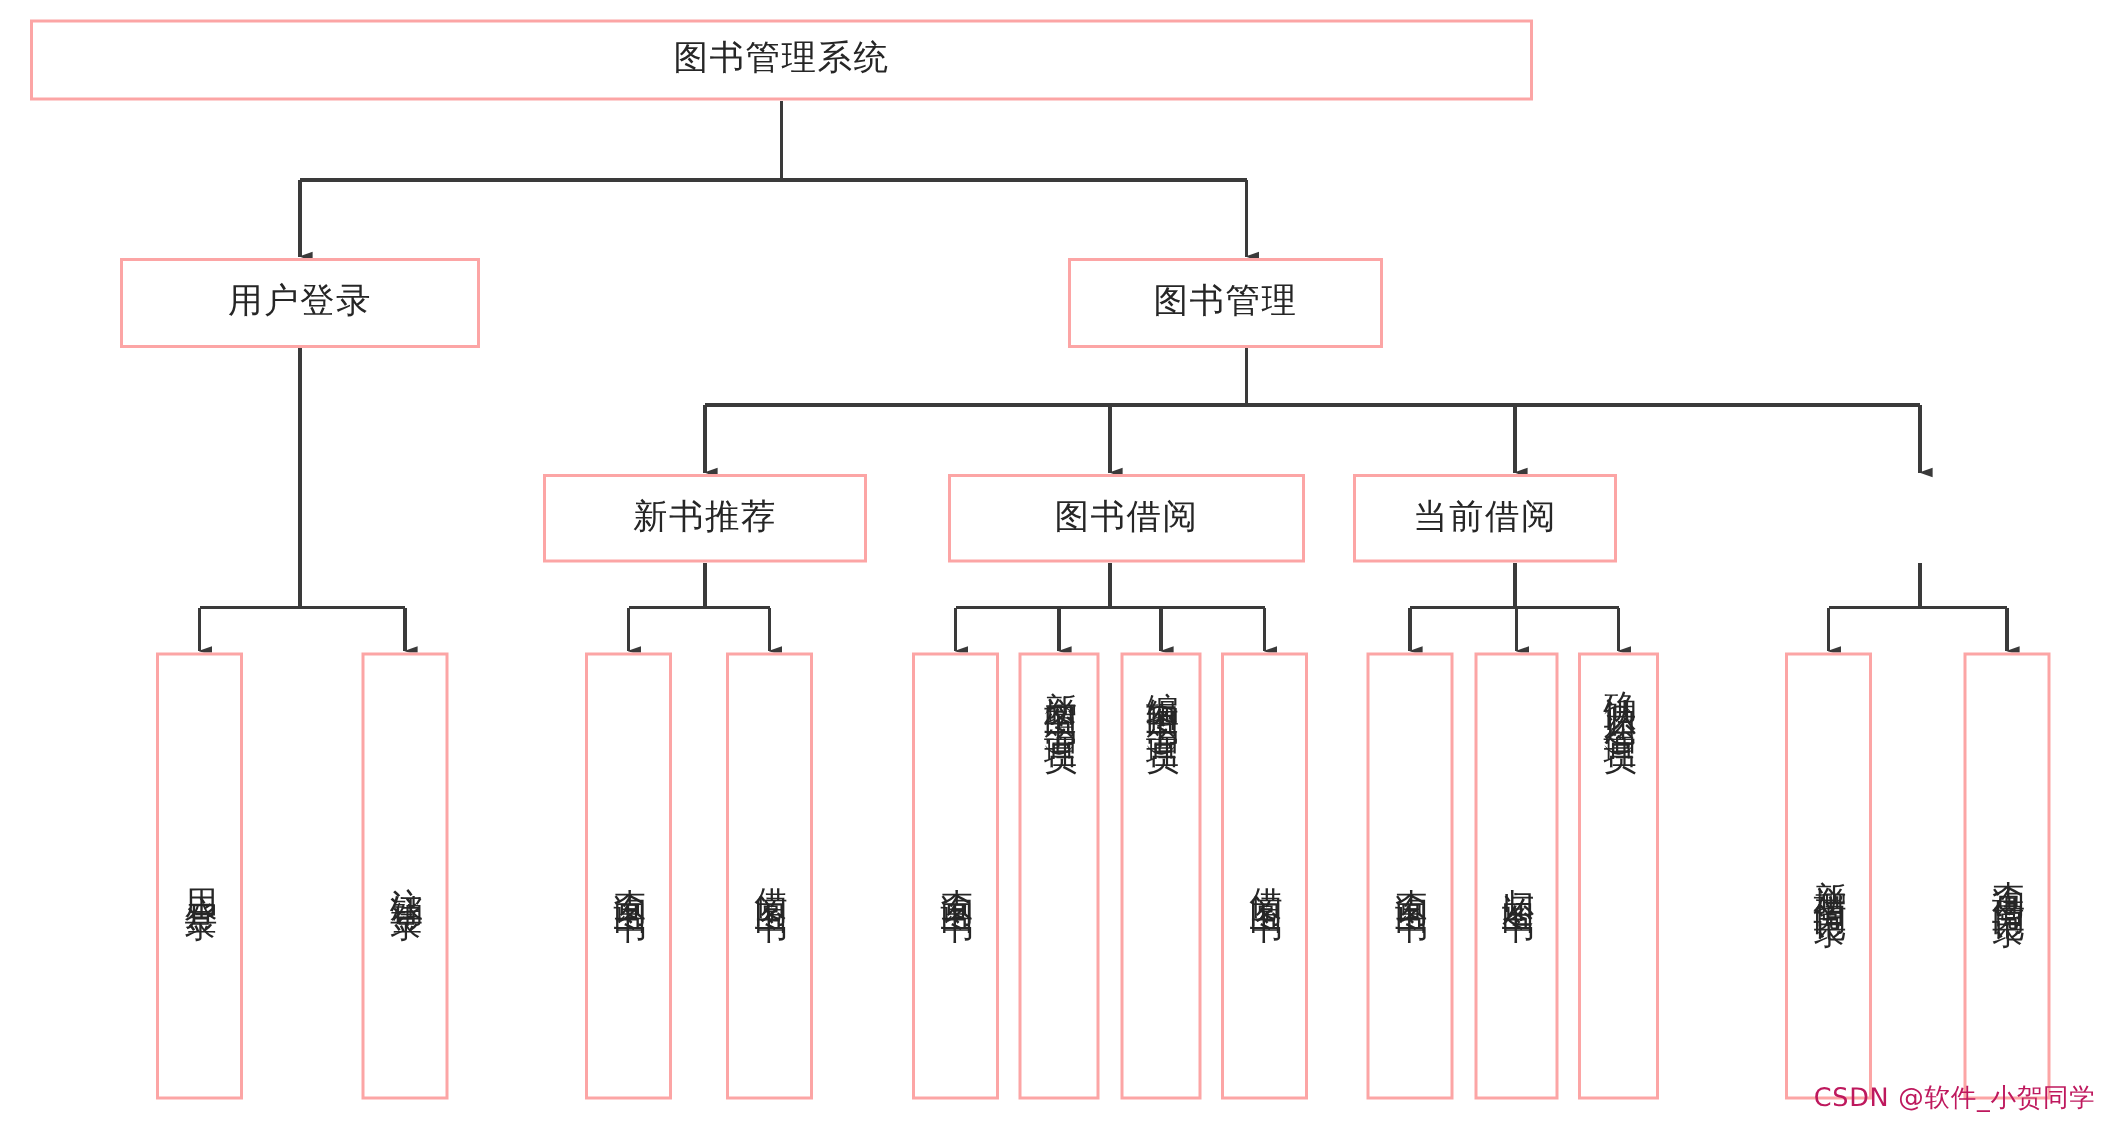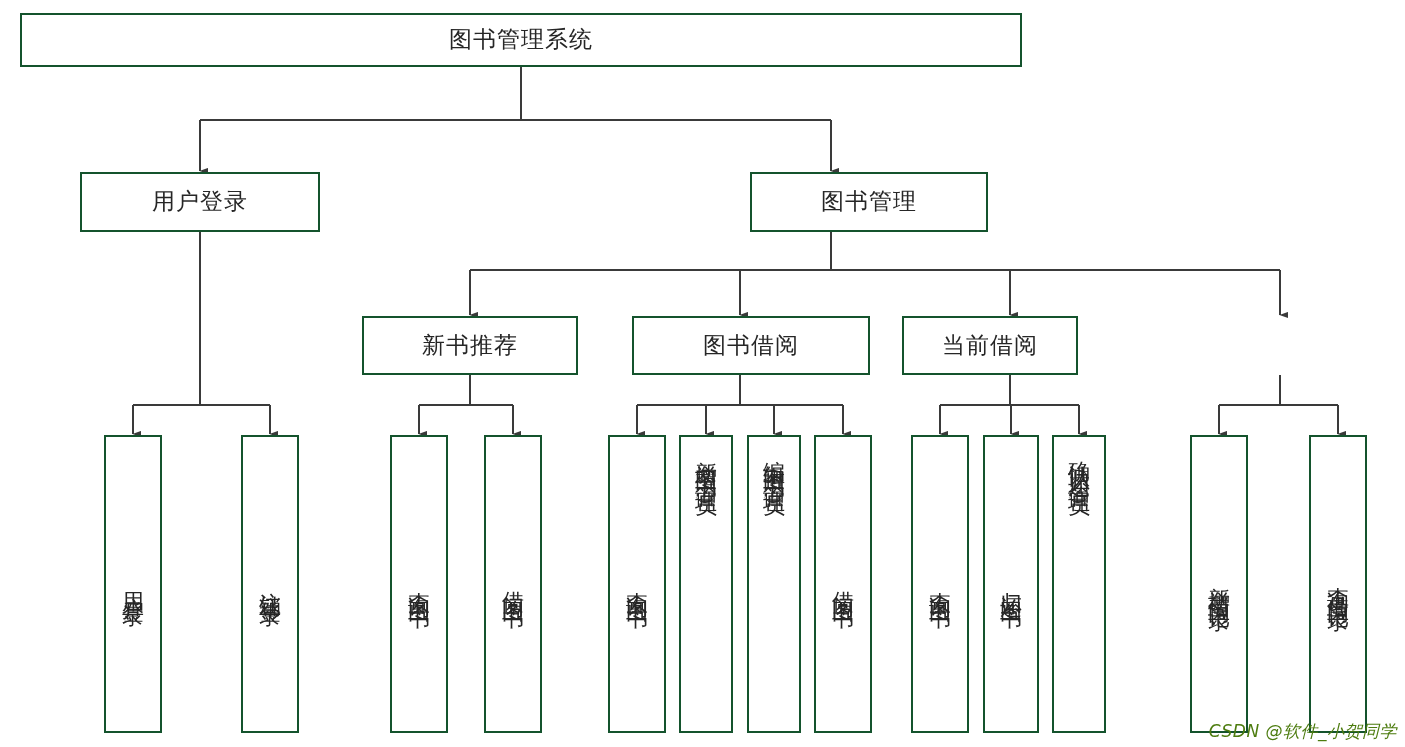--- a/index.html
+++ b/index.html
@@ -19,21 +19,21 @@
     position: absolute;
     left: 0;
     top: 0;
     width: 1405px;
     height: 747px;
   }
   .node-box {
     position: absolute;
     box-sizing: border-box;
     background: #ffffff;
-    border: 2px solid #14532d;
+    border: 2px solid #fca5a5;
     display: flex;
     align-items: center;
     justify-content: center;
     overflow: hidden;
   }
   .node-label-h {
     font-size: 23px;
     color: #262626;
     line-height: 1.1;
     letter-spacing: 1px;
@@ -65,25 +65,24 @@
     top: 0;
     width: 1405px;
     height: 747px;
     pointer-events: none;
   }
   .watermark {
     position: absolute;
     right: 8px;
     bottom: 4px;
     font-size: 17px;
-    color: #4d7c0f;
+    color: #be185d;
     letter-spacing: 0.5px;
     user-select: none;
     white-space: nowrap;
-    font-style: italic;
   }
 </style>
 </head>
 <body>
 
 <div id="diagram-root">
   <svg class="connector-layer" id="connector-layer" viewBox="0 0 1405 747" width="1405" height="747" xmlns="http://www.w3.org/2000/svg">
       <defs>
         <marker id="arrowhead" markerWidth="7" markerHeight="9" refX="3.5" refY="8.4" orient="auto" markerUnits="userSpaceOnUse">
           <path d="M0.3,0 L6.7,0 L3.5,9 Z" fill="#3a3a3a"></path>
@@ -123,21 +122,21 @@
       <line x1="1219" y1="405" x2="1219" y2="434" stroke="#3a3a3a" stroke-width="2.4" shape-rendering="crispEdges" marker-end="url(#arrowhead)"></line>
       <line x1="1338" y1="405" x2="1338" y2="434" stroke="#3a3a3a" stroke-width="2.4" shape-rendering="crispEdges" marker-end="url(#arrowhead)"></line>
     </svg>
 
 <div class="node-box" style="left: 20px; top: 13px; width: 1002px; height: 54px;">
       <span class="node-label-h">图书管理系统</span>
     </div>
     <div class="node-box" style="left: 80px; top: 172px; width: 240px; height: 60px;">
       <span class="node-label-h">用户登录</span>
     </div>
-    <div class="node-box" style="left: 712px; top: 172px; width: 238px; height: 60px; margin-left: 38px;">
+    <div class="node-box" style="left: 712px; top: 172px; width: 210px; height: 60px;">
       <span class="node-label-h">图书管理</span>
     </div>
     <div class="node-box" style="left: 362px; top: 316px; width: 216px; height: 59px; justify-content: center;">
       <span class="node-label-h">新书推荐</span>
     </div>
     <div class="node-box" style="left: 632px; top: 316px; width: 238px; height: 59px;">
       <span class="node-label-h">图书借阅</span>
     </div>
     <div class="node-box" style="left: 902px; top: 316px; width: 176px; height: 59px;">
       <span class="node-label-h">当前借阅</span>

